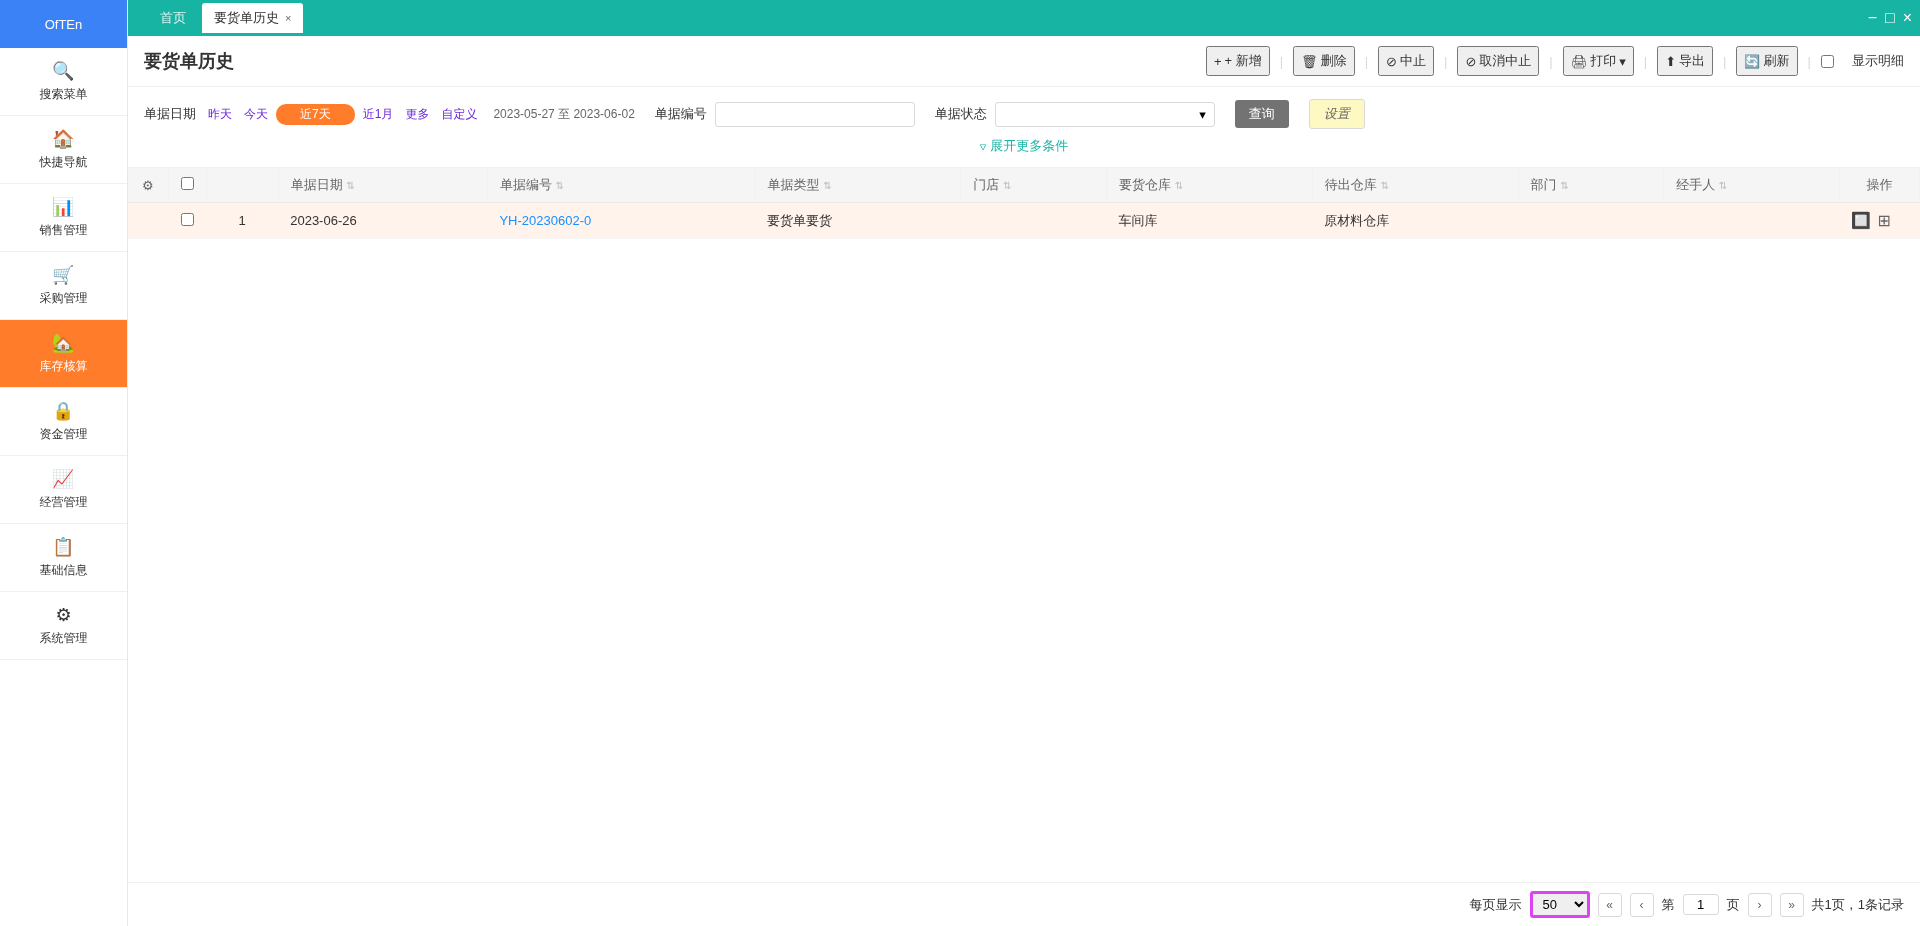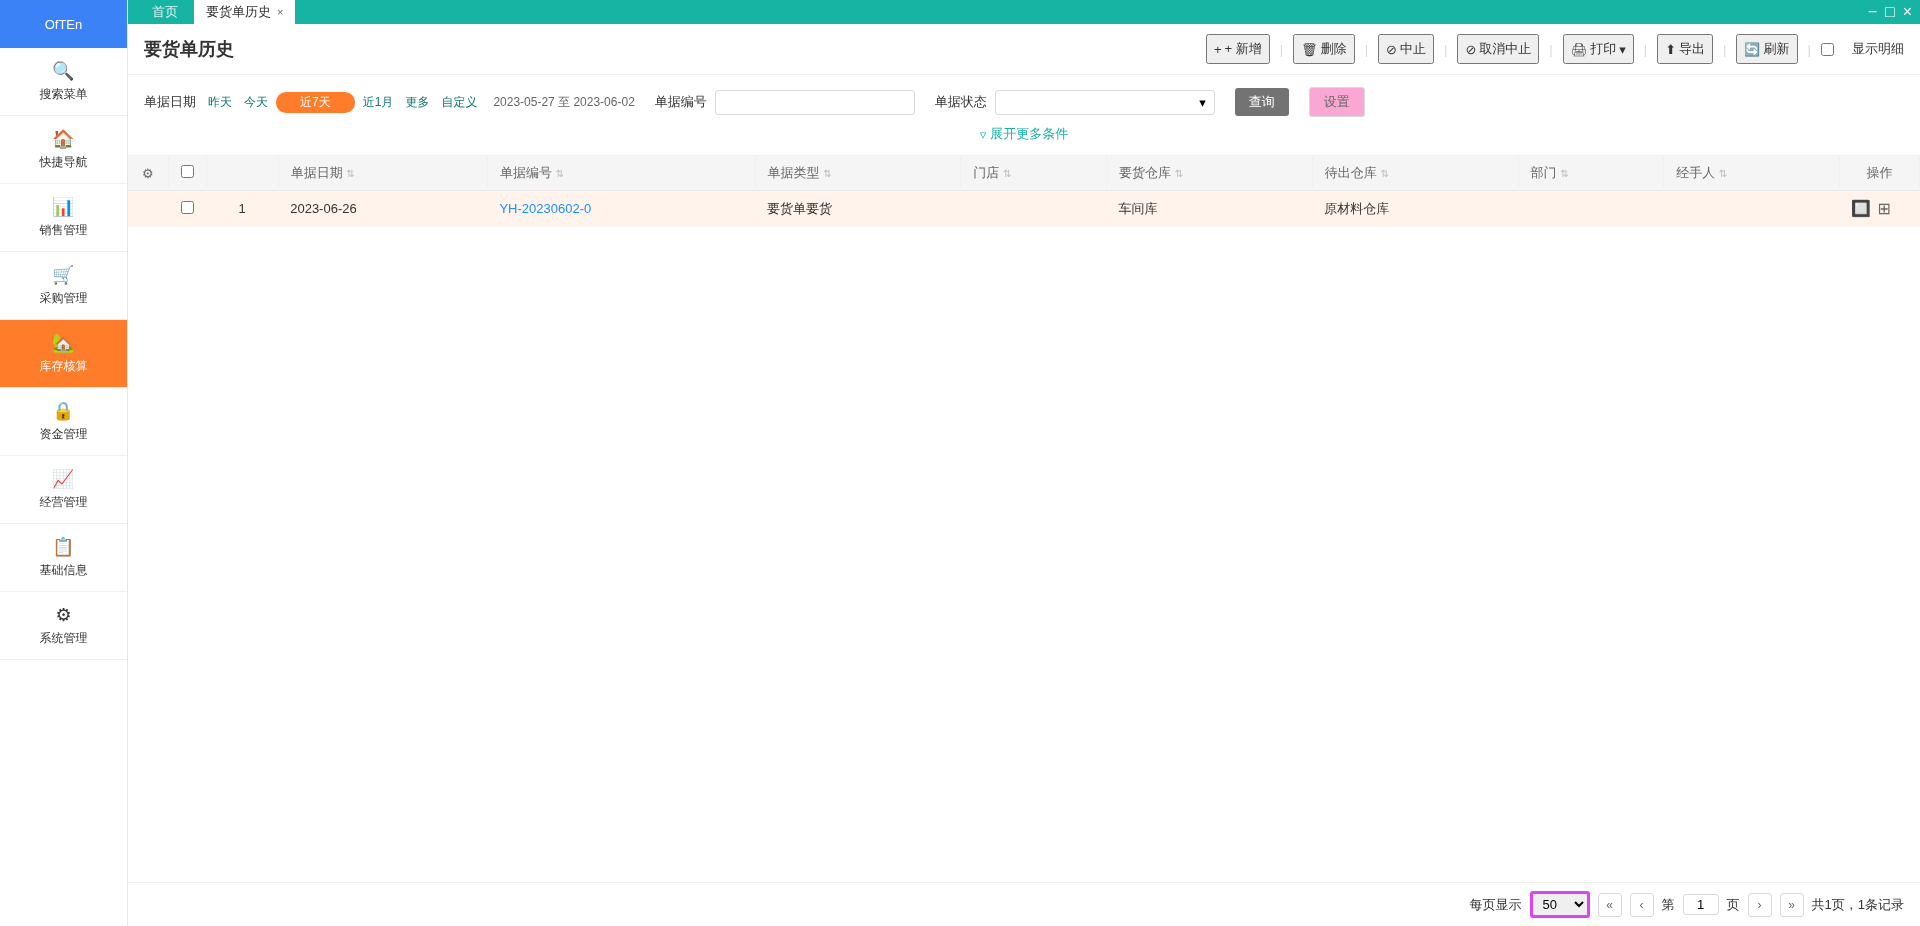--- a/index.html
+++ b/index.html
@@ -43,26 +43,26 @@
     .main {
       flex: 1;
       display: flex;
       flex-direction: column;
       height: 926px;
       overflow: hidden;
     }
 
     
     .tab-bar {
-      height: 24px;
+      height: 36px;
       background: #17b3a3;
       display: flex;
       align-items: center;
       padding: 0 8px;
-      gap: 4px;
+      gap: 12px;
       flex-shrink: 0;
     }
     .tab-item {
       height: 30px;
       padding: 0 12px;
       display: flex;
       align-items: center;
       gap: 6px;
       cursor: pointer;
       font-size: 13px;
@@ -122,27 +122,28 @@
     .btn-primary {
       background: #737373;
       color: #fff;
       border: none;
       padding: 5px 14px;
       border-radius: 3px;
       cursor: pointer;
       font-size: 13px;
     }
     .btn-secondary {
-      background: #f9a8d4;
+      background: #fef9c3;
       color: #666;
       border: 1px solid #d9d9d9;
       padding: 5px 14px;
       border-radius: 3px;
       cursor: pointer;
       font-size: 13px;
+      font-style: italic;
     }
     .display-detail-btn {
       display: flex;
       align-items: center;
       gap: 16px;
       font-size: 13px;
       color: #333;
       cursor: pointer;
     }
 
@@ -168,21 +169,21 @@
       color: #333;
       white-space: nowrap;
     }
     .date-options {
       display: flex;
       align-items: center;
       gap: 4px;
     }
     .date-btn {
       font-size: 12px;
-      color: #0f766e;
+      color: #6d28d9;
       cursor: pointer;
       padding: 2px 4px;
     }
     .date-btn.active {
       background: #ff7c2b;
       color: #fff;
       border-radius: 10px;
       padding: 2px 24px;
     }
     .date-range {

